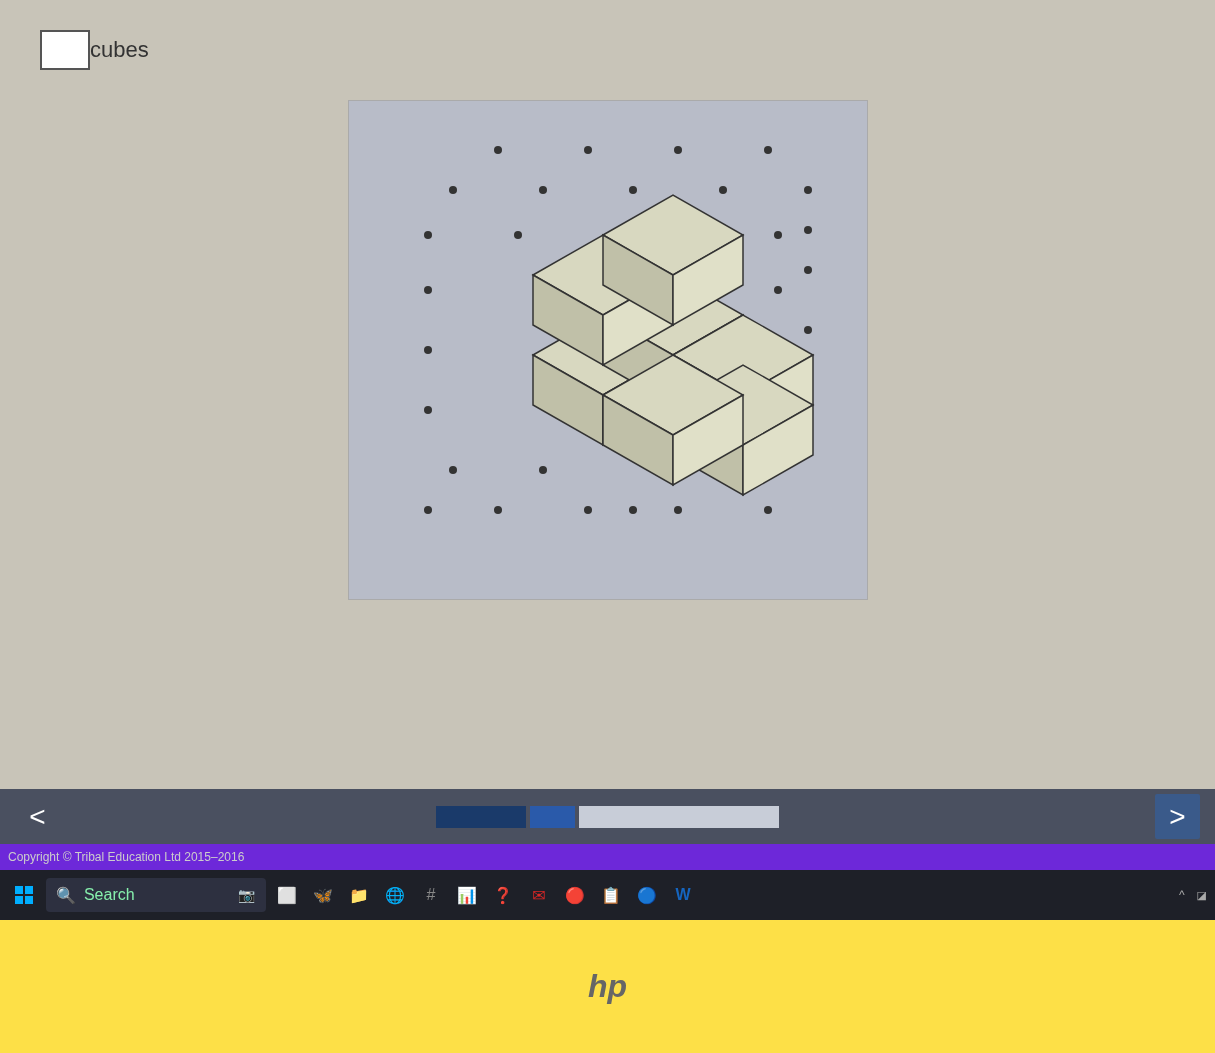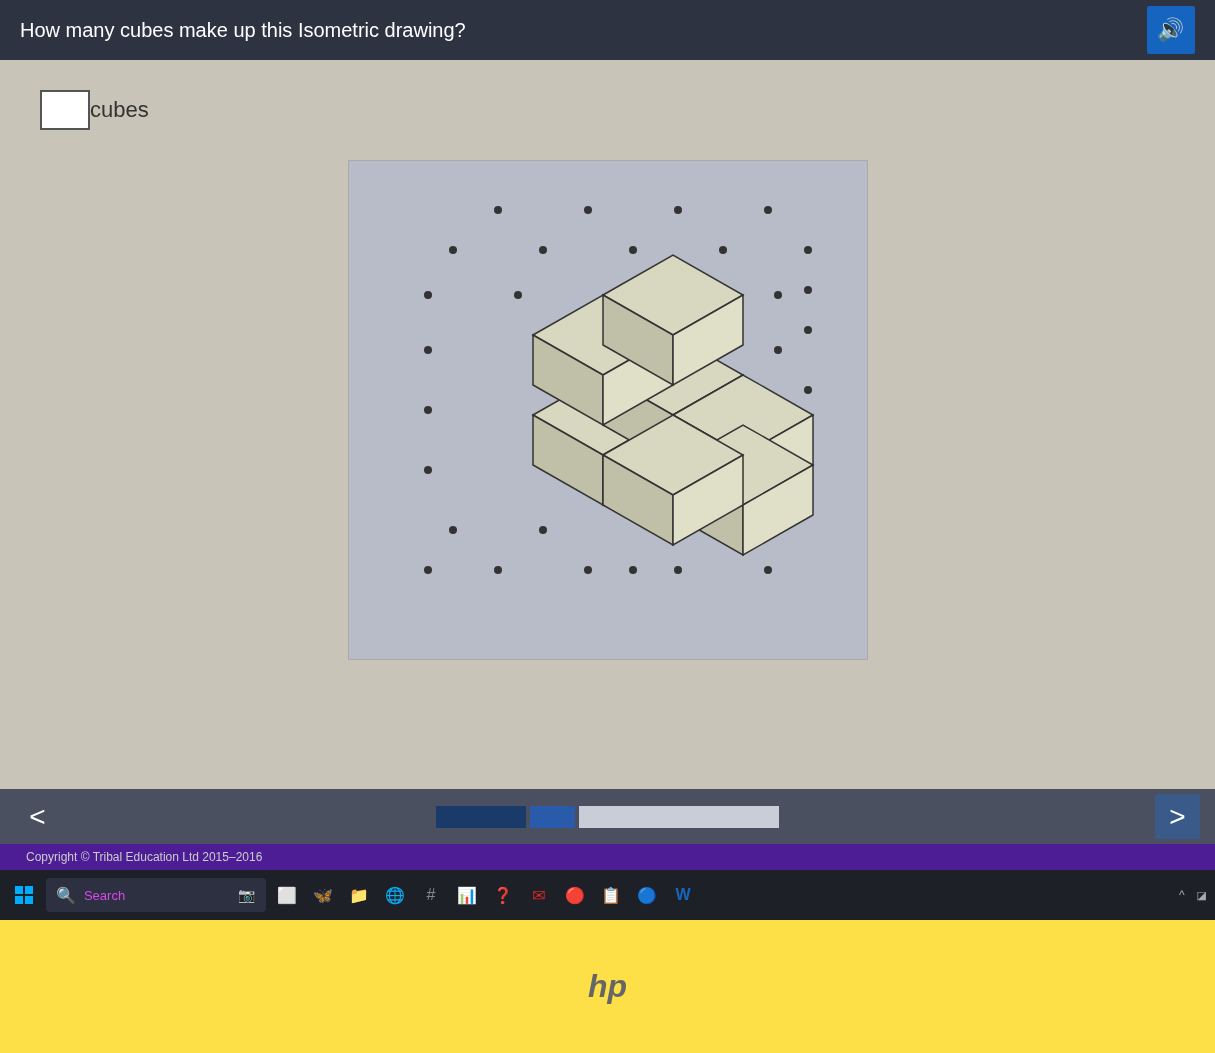--- a/index.html
+++ b/index.html
@@ -136,22 +136,22 @@
       background: #2a5aaa;
       width: 45px;
     }
     .progress-seg.empty {
       background: #c8cdd8;
       width: 200px;
     }
 
     
     .copyright {
-      background: #4c1d95;
-      padding: 6px 26px;
+      background: #6d28d9;
+      padding: 6px 8px;
       color: #ccc;
       font-size: 12px;
     }
 
     
     .taskbar {
       background: #1e2028;
       height: 50px;
       display: flex;
       align-items: center;
@@ -181,22 +181,22 @@
       align-items: center;
       background: #2d3040;
       border-radius: 4px;
       padding: 4px 10px;
       gap: 8px;
       width: 220px;
       height: 34px;
       cursor: pointer;
     }
     .search-bar-text {
-      color: #d946ef;
-      font-size: 13px;
+      color: #86efac;
+      font-size: 16px;
     }
     .taskbar-icon {
       width: 30px;
       height: 30px;
       display: flex;
       align-items: center;
       justify-content: center;
       font-size: 18px;
       cursor: pointer;
       border-radius: 4px;
@@ -235,26 +235,20 @@
     }
     .cube-right {
       fill: #e0e0c8;
     }
   </style>
 </head>
 <body>
 
 <div class="app-container">
 
-  <div class="header">
-    <span class="header-title">How many cubes make up this Isometric drawing?</span>
-    <button class="sound-btn">
-      <span class="sound-icon-shape">🔊</span>
-    </button>
-  </div>
 
   <div class="content-area">
 
     <div class="answer-row">
       <div class="answer-box"></div>
       <span class="cubes-label">cubes</span>
     </div>
 
     <div class="drawing-area">
       <svg width="460" height="460" viewBox="0 0 460 460">

